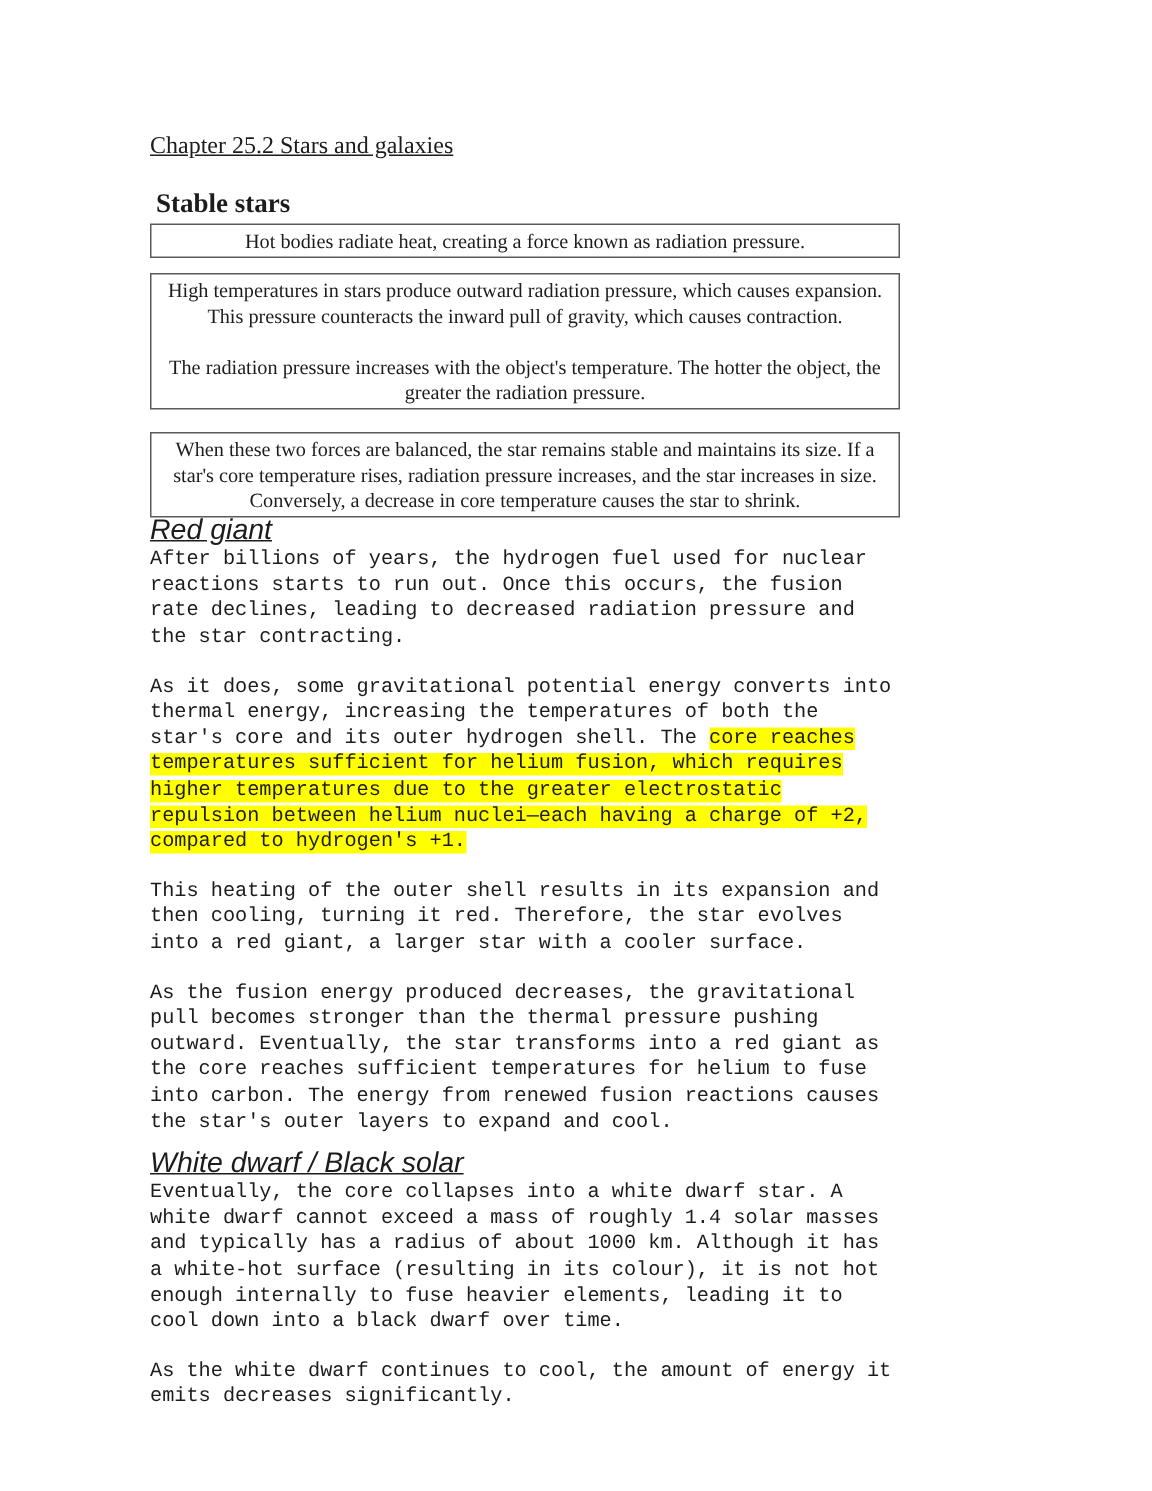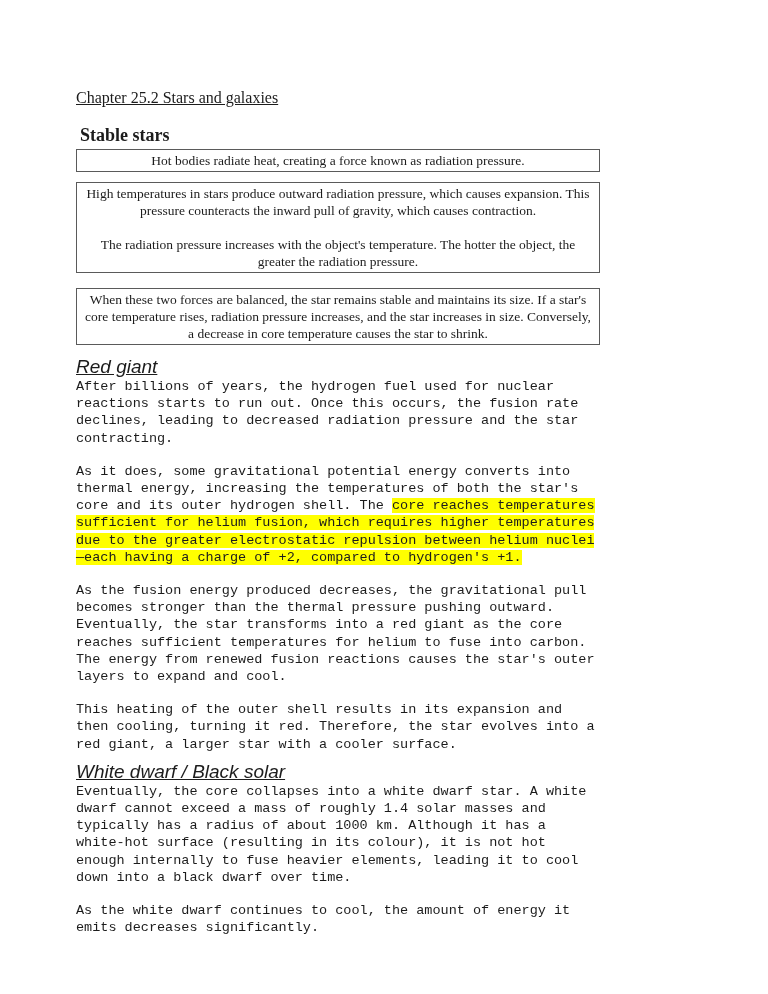--- a/index.html
+++ b/index.html
@@ -6,21 +6,21 @@
     --hl: #ffff00;
     --box-border: #5a5a5a;
     --text: #1c1c1c;
   }
   * { box-sizing: border-box; }
   html, body { margin: 0; padding: 0; background: #ffffff; }
   .page {
     width: 684px;
     height: 994px;
     background: #ffffff;
-    padding: 88px 84px 40px 76px;
+    padding: 88px 84px 40px 100px;
     overflow: hidden;
     color: var(--text);
   }
 
   .doc-title {
     font-family: "Liberation Serif", serif;
     font-size: 16px;
     line-height: 19px;
     text-decoration: underline;
     margin: 0 0 18px 0;
@@ -43,21 +43,21 @@
     border: 1px solid var(--box-border);
     padding: 2px 5px;
     font-family: "Liberation Serif", serif;
     font-size: 13.5px;
     line-height: 17px;
   }
   .box p { margin: 0; text-align: center; }
   .box p + p { margin-top: 17px; }
   .box-1 { margin-bottom: 10px; }
   .box-2 { margin-bottom: 15px; }
-  .box-3 { margin-bottom: 13px; }
+  .box-3 { }
 
   .sub-heading {
     font-family: "Liberation Sans", sans-serif;
     font-size: 19px;
     font-style: italic;
     text-decoration: underline;
     line-height: 18px;
     margin: 0 0 2px 0;
   }
   .sub-heading.pulled-up { margin-top: -6px; }
@@ -94,23 +94,23 @@
     <p>When these two forces are balanced, the star remains stable and maintains its size. If a star's core temperature rises, radiation pressure increases, and the star increases in size. Conversely, a decrease in core temperature causes the star to shrink.</p>
   </div>
 
 
   <div class="sub-heading">Red giant</div>
 
   <p class="para">After billions of years, the hydrogen fuel used for nuclear reactions starts to run out. Once this occurs, the fusion rate declines, leading to decreased radiation pressure and the star contracting.</p>
 
   <p class="para"><span>As it does, some gravitational potential energy converts into thermal energy, increasing the temperatures of both the star's core and its outer hydrogen shell. The </span><span class="hl-mark">core reaches temperatures sufficient for helium fusion, which requires higher temperatures due to the greater electrostatic repulsion between helium nuclei—each having a charge of +2, compared to hydrogen's +1.</span></p>
 
+  <p class="para">This heating of the outer shell results in its expansion and then cooling, turning it red. Therefore, the star evolves into a red giant, a larger star with a cooler surface.</p>
+
   <p class="para">As the fusion energy produced decreases, the gravitational pull becomes stronger than the thermal pressure pushing outward. Eventually, the star transforms into a red giant as the core reaches sufficient temperatures for helium to fuse into carbon. The energy from renewed fusion reactions causes the star's outer layers to expand and cool.</p>
-
-  <p class="para">This heating of the outer shell results in its expansion and then cooling, turning it red. Therefore, the star evolves into a red giant, a larger star with a cooler surface.</p>
 
   <div class="sub-heading pulled-up">White dwarf / Black solar</div>
 
   <p class="para">Eventually, the core collapses into a white dwarf star. A white dwarf cannot exceed a mass of roughly 1.4 solar masses and typically has a radius of about 1000 km. Although it has a white-hot surface (resulting in its colour), it is not hot enough internally to fuse heavier elements, leading it to cool down into a black dwarf over time.</p>
 
   <p class="para">As the white dwarf continues to cool, the amount of energy it emits decreases significantly.</p>
 
 
 </div>
 

